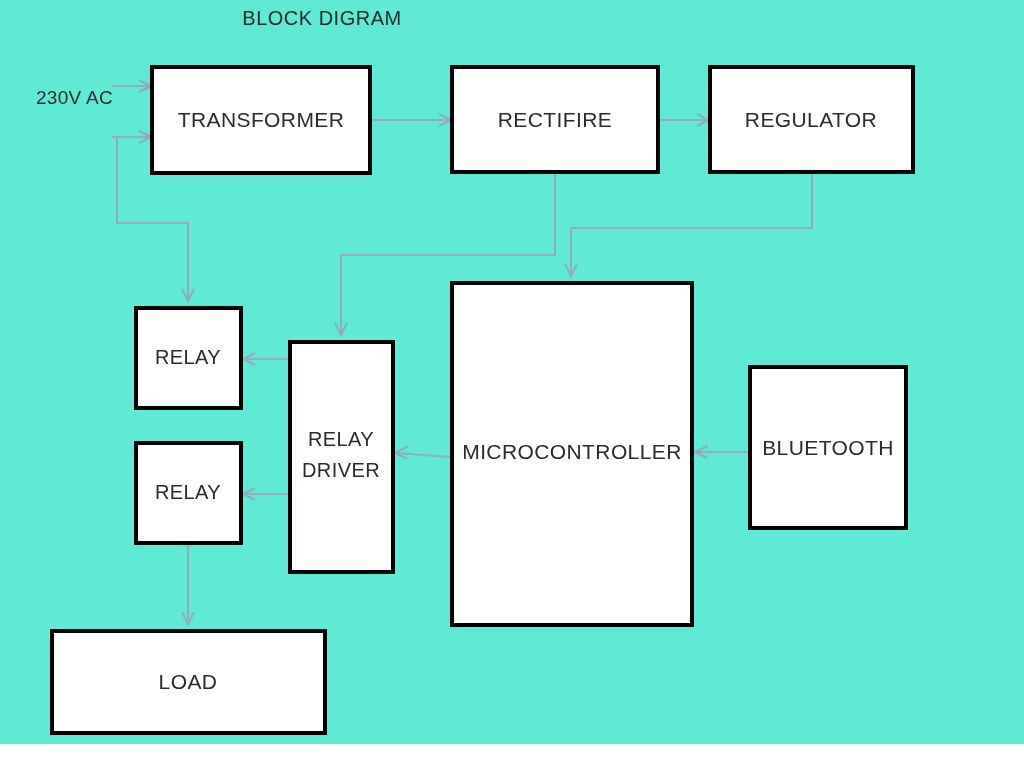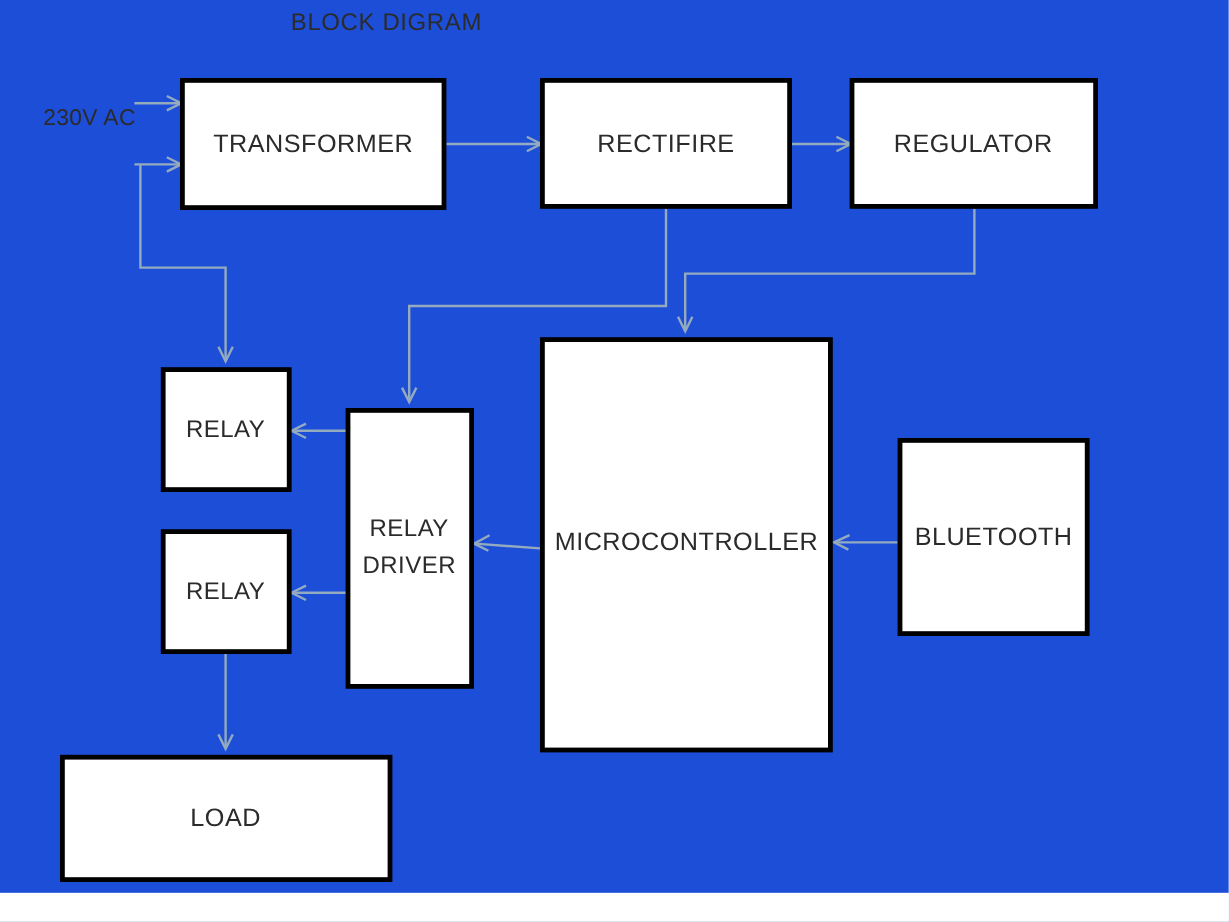--- a/index.html
+++ b/index.html
@@ -12,21 +12,21 @@
     width: 1024px;
     height: 768px;
     overflow: hidden;
     font-family: "Liberation Sans", sans-serif;
     -webkit-font-smoothing: antialiased;
   }
   #diagram-root {
     position: relative;
     width: 1024px;
     height: 744px;
-    background: #1d4ed8;
+    background: #5eead4;
   }
   svg#diagram-svg {
     position: absolute;
     top: 0;
     left: 0;
     width: 1024px;
     height: 768px;
     display: block;
   }
   .block-rect {

